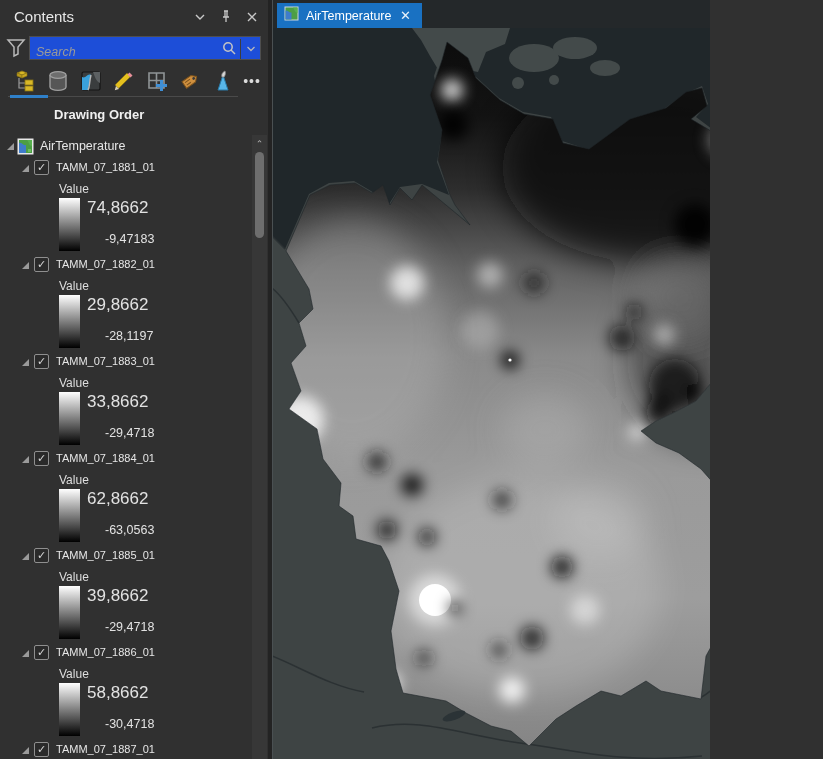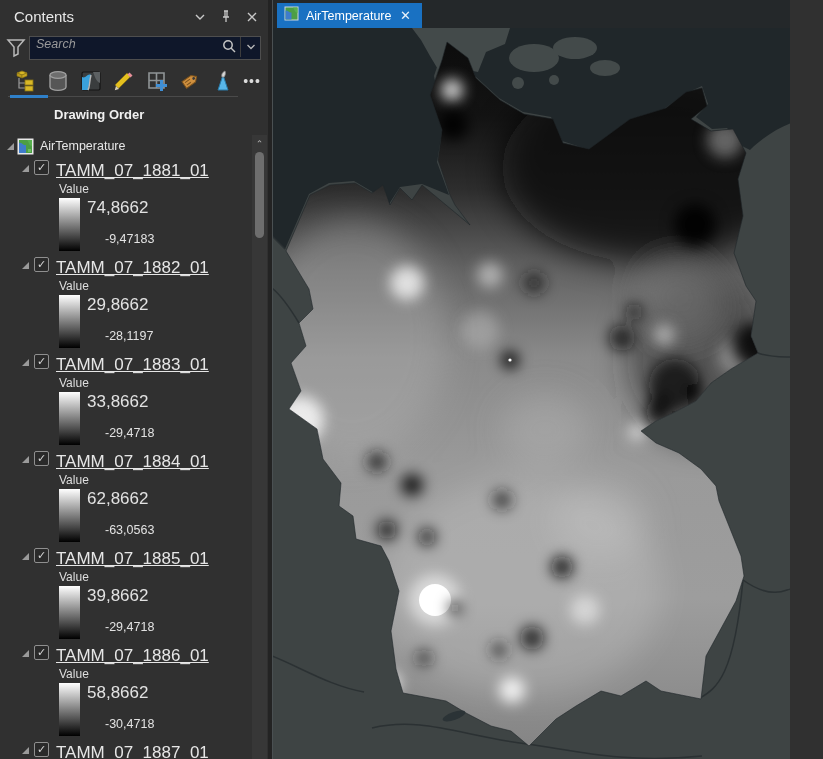--- a/index.html
+++ b/index.html
@@ -1,31 +1,31 @@
 <!DOCTYPE html>
 <html><head>
 <meta charset="utf-8">
 <style>
   * { margin:0; padding:0; box-sizing:border-box; }
   html,body { width:823px; height:759px; overflow:hidden; background:#303030;
               font-family:"Liberation Sans","DejaVu Sans",sans-serif; }
-  #app { position:relative; width:790px; height:759px; overflow:hidden; }
+  #app { position:relative; width:710px; height:759px; overflow:hidden; }
 
   
   #contents-panel { position:absolute; left:0; top:0; width:268px; height:759px;
                     background:#303030; overflow:hidden; }
   .panel-header { position:absolute; left:0; top:0; width:268px; height:34px; }
   .panel-title { position:absolute; left:14px; top:8px; font-size:15px; color:#e8e8e8; }
   .hdr-icons { position:absolute; right:8px; top:9px; display:flex; gap:10px; align-items:center; }
   .hdr-icon { width:16px; height:16px; display:inline-flex; align-items:center; justify-content:center; color:#c8c8c8; }
 
   .search-row { position:absolute; left:0; top:36px; width:268px; height:26px; }
   .funnel { position:absolute; left:6px; top:1px; width:20px; height:22px; }
   .search-box { position:absolute; left:29px; top:0; width:232px; height:24px;
-                background:#0f172a; border:1px solid #4e4e4e; display:flex; align-items:flex-start; }
+                background:#1d4ed8; border:1px solid #4e4e4e; display:flex; align-items:flex-end; }
   .search-box input { flex:1; background:transparent; border:none; outline:none;
                       color:#cfcfcf; font-style:italic; font-size:12.5px; padding:0 6px;
                       font-family:"Liberation Sans",sans-serif; }
   .search-box input::placeholder { color:#9a9a9a; font-style:italic; }
   .search-mag { width:20px; height:20px; }
   .search-chev { width:20px; height:20px; border-left:1px solid #3d3d3d; display:flex; align-items:center; justify-content:center; }
 
   .toolbar { position:absolute; left:0; top:64px; width:268px; height:34px; display:flex; align-items:center; }
   .tool { width:33px; height:30px; display:flex; align-items:center; justify-content:center; }
   .tool:first-child { margin-left:8px; }
@@ -42,21 +42,21 @@
   .map-row .tri { left:7px; top:7px; }
   .map-icon { position:absolute; left:17px; top:2px; width:17px; height:17px; }
   .map-label { position:absolute; left:40px; top:3px; font-size:12.5px; color:#e6e6e6; }
 
   .layer-group { position:relative; height:97px; }
   .layer-head { position:relative; height:21px; }
   .layer-head .tri { left:22px; top:7px; }
   .checkbox { position:absolute; left:34px; top:2px; width:15px; height:15px;
               background:#2a2a2a; border:1px solid #8f8f8f; border-radius:2px;
               color:#d6d6d6; font-size:11px; line-height:13px; text-align:center; }
-  .layer-name { position:absolute; left:56px; top:3px; font-size:17px; color:#e6e6e6;text-decoration:underline; }
+  .layer-name { position:absolute; left:56px; top:3px; font-size:11px; color:#e6e6e6; }
   .legend { position:relative; height:76px;margin-left:21px; }
   .value-label { position:absolute; left:38px; top:3px; font-size:12px; color:#dedede; }
   .ramp { position:absolute; left:38px; top:19px; width:21px; height:53px;
           background:linear-gradient(#ffffff,#000000); }
   .vmax { position:absolute; left:66px; top:19px; font-size:17px; color:#e2e2e2; }
   .vmin { position:absolute; left:84px; top:53px; font-size:12.5px; color:#e2e2e2; }
 
   .panel-scrollbar { position:absolute; left:252px; top:135px; width:15px; height:624px; background:#373737; }
   .sb-up { position:absolute; left:0; top:2px; width:15px; height:14px; color:#b5b5b5; font-size:9px; text-align:center; line-height:14px; }
   .sb-thumb { position:absolute; left:3px; top:17px; width:9px; height:86px; background:#6e6e6e; border-radius:5px; }

